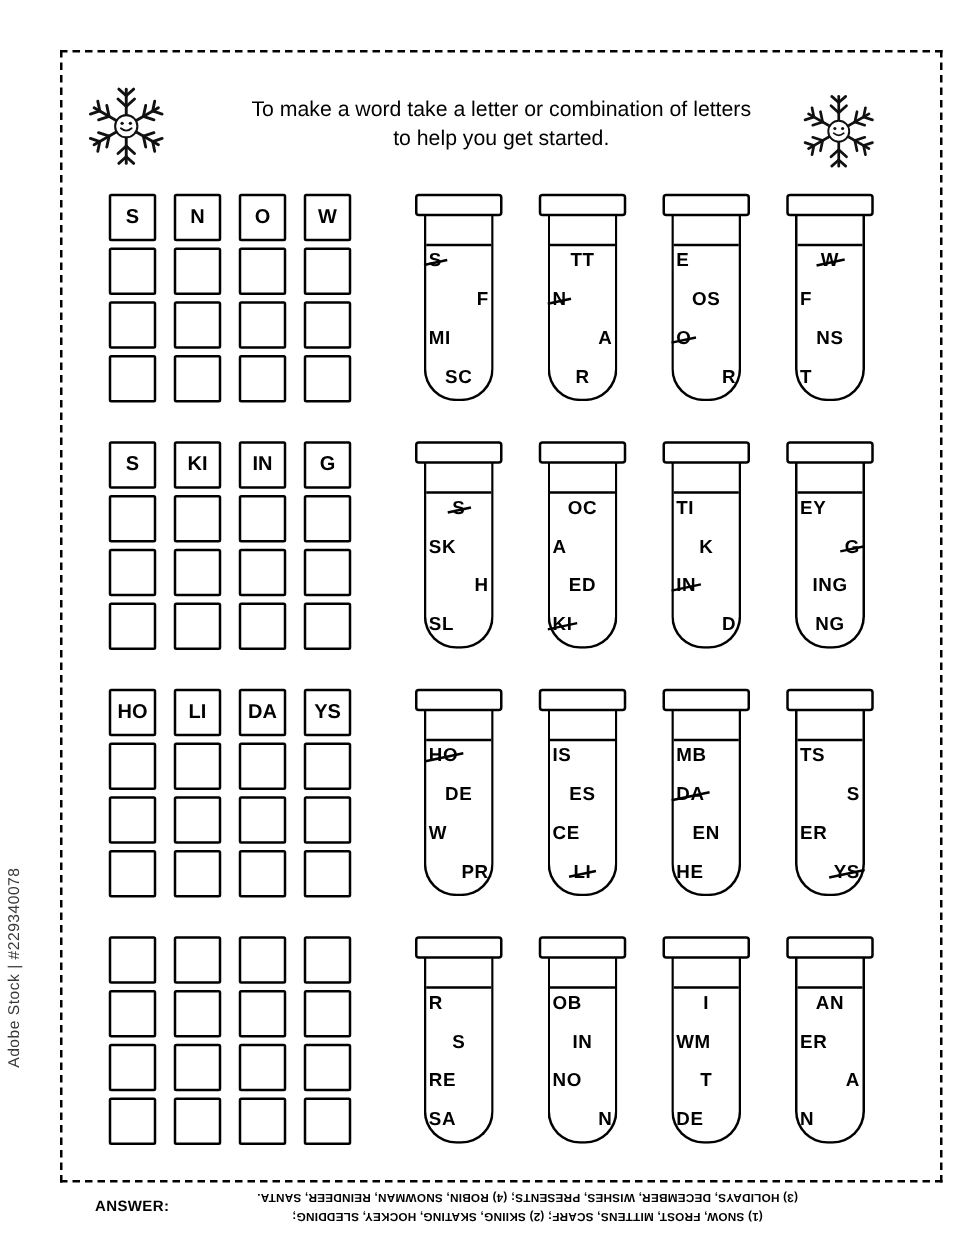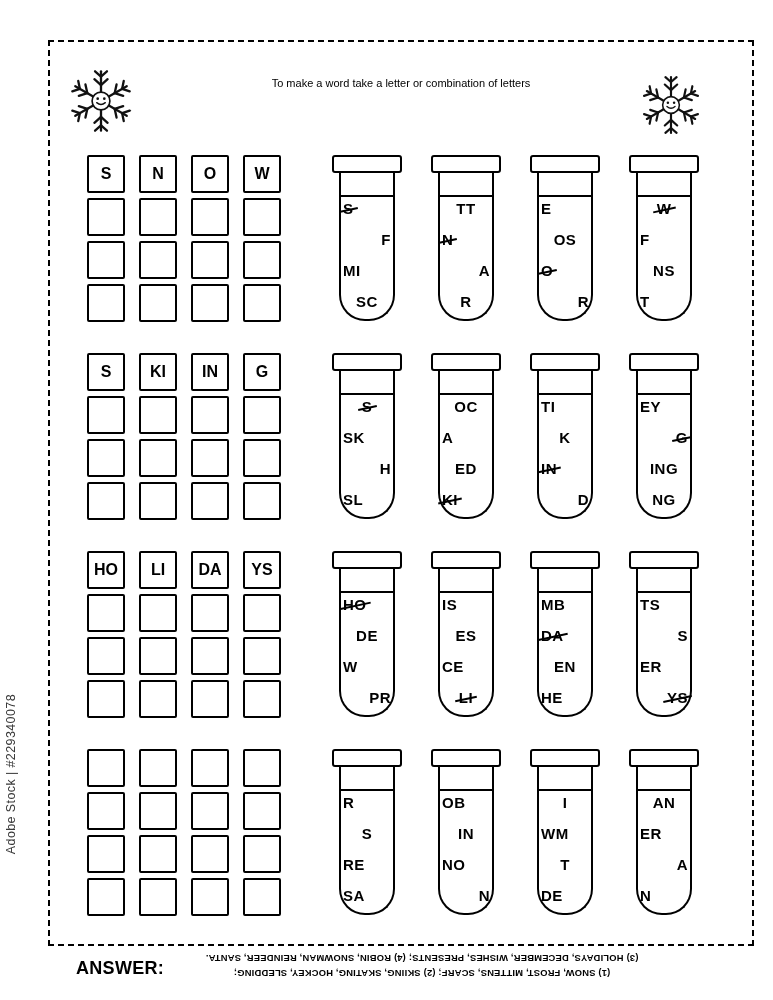--- a/index.html
+++ b/index.html
@@ -32,21 +32,21 @@
     height: 906px;
     border: 2.5px dashed #000;
   }
   .snowflake { position: absolute; width: 66px; height: 66px; }
   .snowflake.left  { left: 18px; top: 26px; }
   .snowflake.right { right: 50px; top: 32px; width: 62px; height: 62px; }
   .instructions {
     position: absolute;
     top: 34px; left: 100px; right: 100px;
     text-align: center;
-    font-size: 11px;
+    font-size: 17px;
     line-height: 1.38;
     font-weight: 500;
   }
   #rows { position: absolute; left: 0; right: 0; top: 113px; }
   .puzzle-row { position: relative; height: 168px; margin-bottom: 30px; }
   .letter-grid {
     position: absolute; left: 37px; top: 0;
     display: grid;
     grid-template-columns: repeat(4, 38px);
     grid-auto-rows: 38px;
@@ -95,21 +95,21 @@
   .al-right  { align-self: flex-end; }
   .struck::after {
     content: "";
     position: absolute;
     left: -4px; right: -4px; top: 46%;
     border-top: 2px solid #000;
     transform: rotate(-12deg);
   }
   .answer-label {
     position: absolute; left: 76px; top: 958px;
-    font-size: 18px; font-weight: 700; letter-spacing: 0.3px;
+    font-size: 12px; font-weight: 700; letter-spacing: 0.3px;
   }
   .answer-text {
     position: absolute; left: 146px; top: 951px; width: 552px;
     transform: rotate(180deg);
     font-size: 9.4px; font-weight: 700;
     text-align: center; line-height: 1.6; letter-spacing: 0.2px;
   }
   .hidden-defs { position: absolute; width: 0; height: 0; overflow: hidden; }
 </style>
 </head>
@@ -149,20 +149,21 @@
 
     <svg class="snowflake left" viewBox="0 0 100 100">
       <use href="#flake"></use>
     </svg>
     <svg class="snowflake right" viewBox="0 0 100 100">
       <use href="#flake"></use>
     </svg>
 
     <div class="instructions">
       <div>To make a word take a letter or combination of letters</div>
+      <div>to help you get started.</div>
     </div>
 
     <div id="rows">
         <div class="puzzle-row">
           <div class="letter-grid">
             <div class="grid-cell">S</div>
             <div class="grid-cell">N</div>
             <div class="grid-cell">O</div>
             <div class="grid-cell">W</div>
             <div class="grid-cell"></div>

